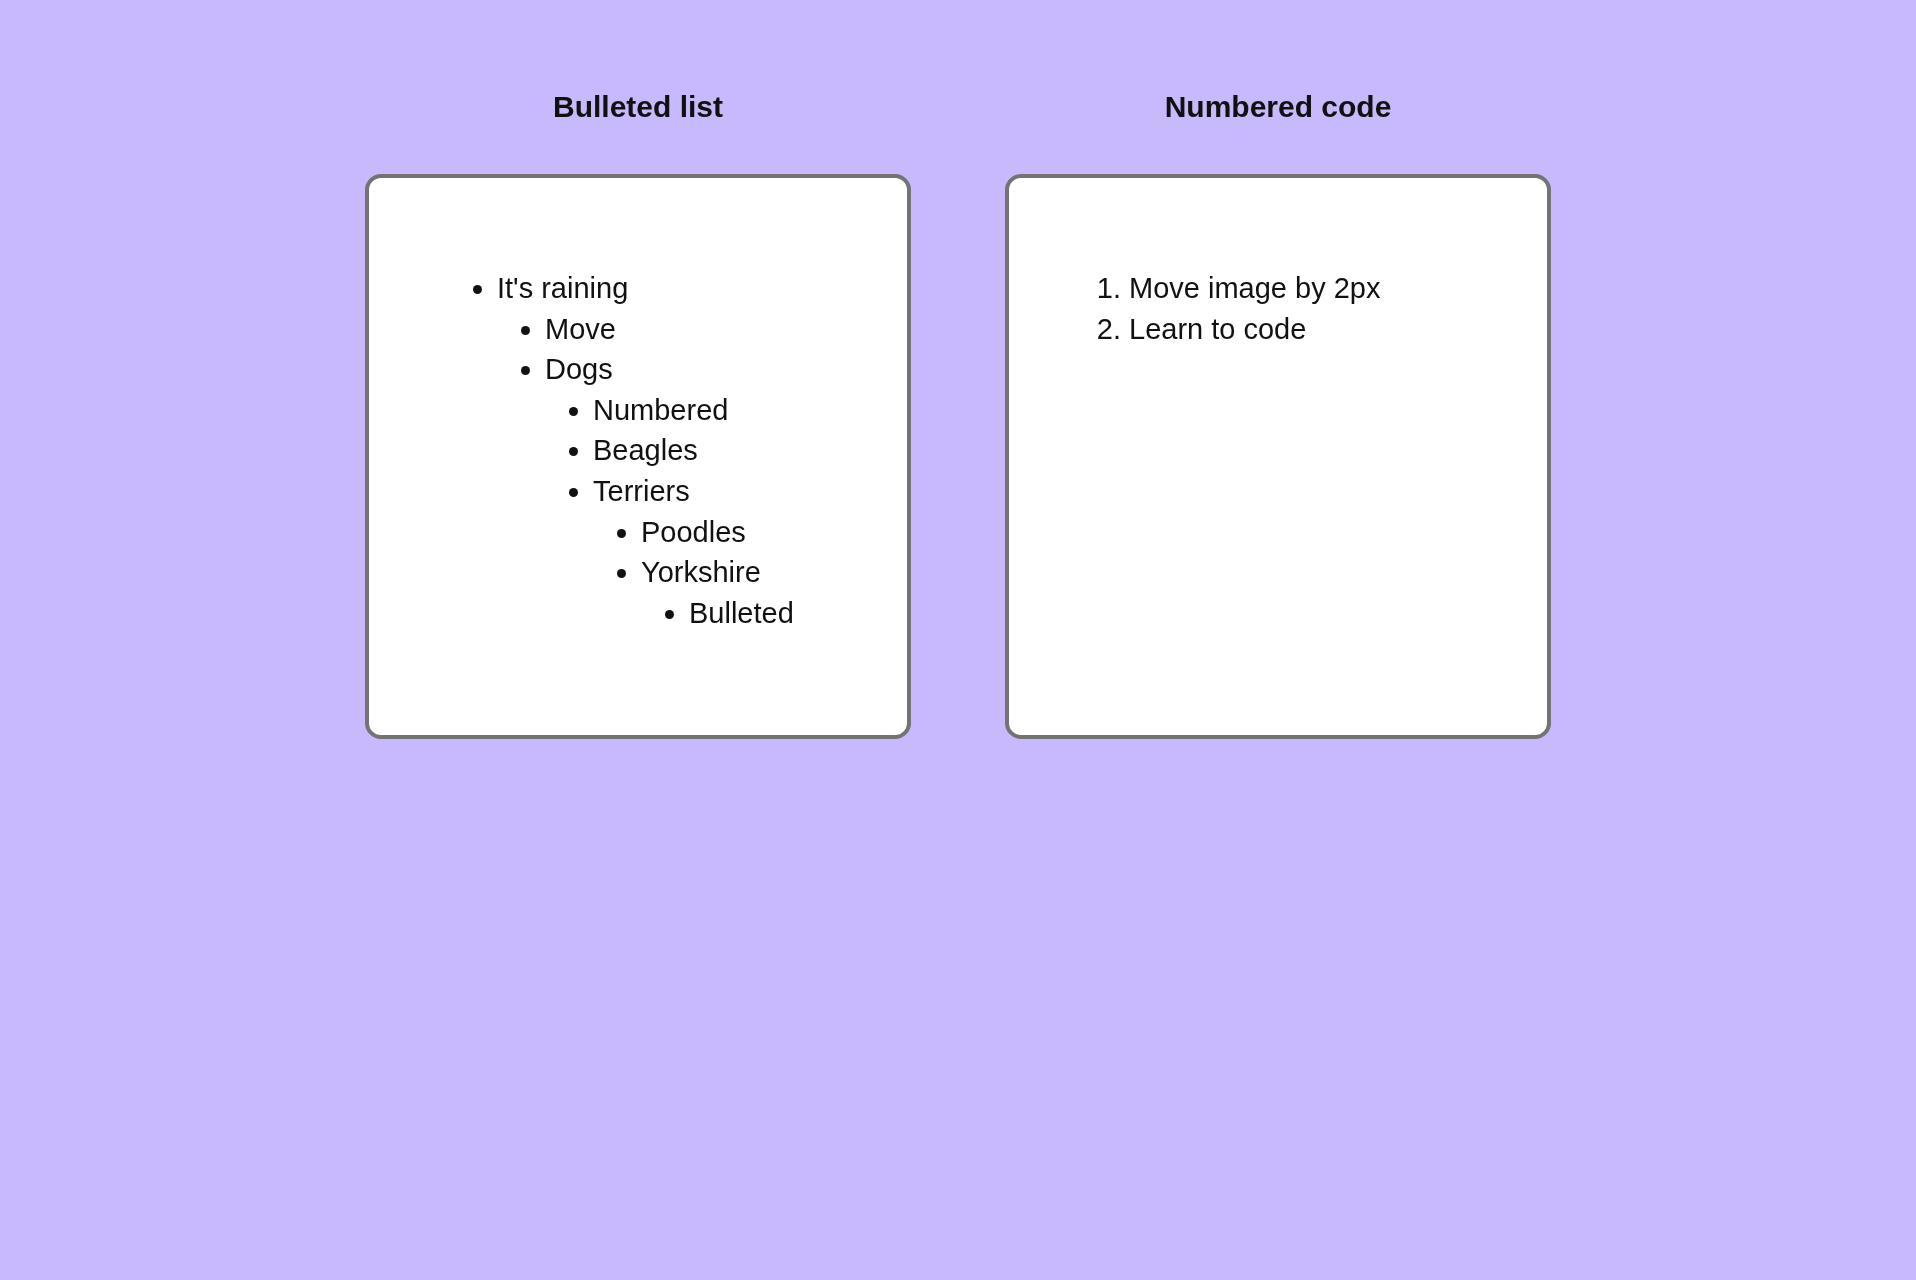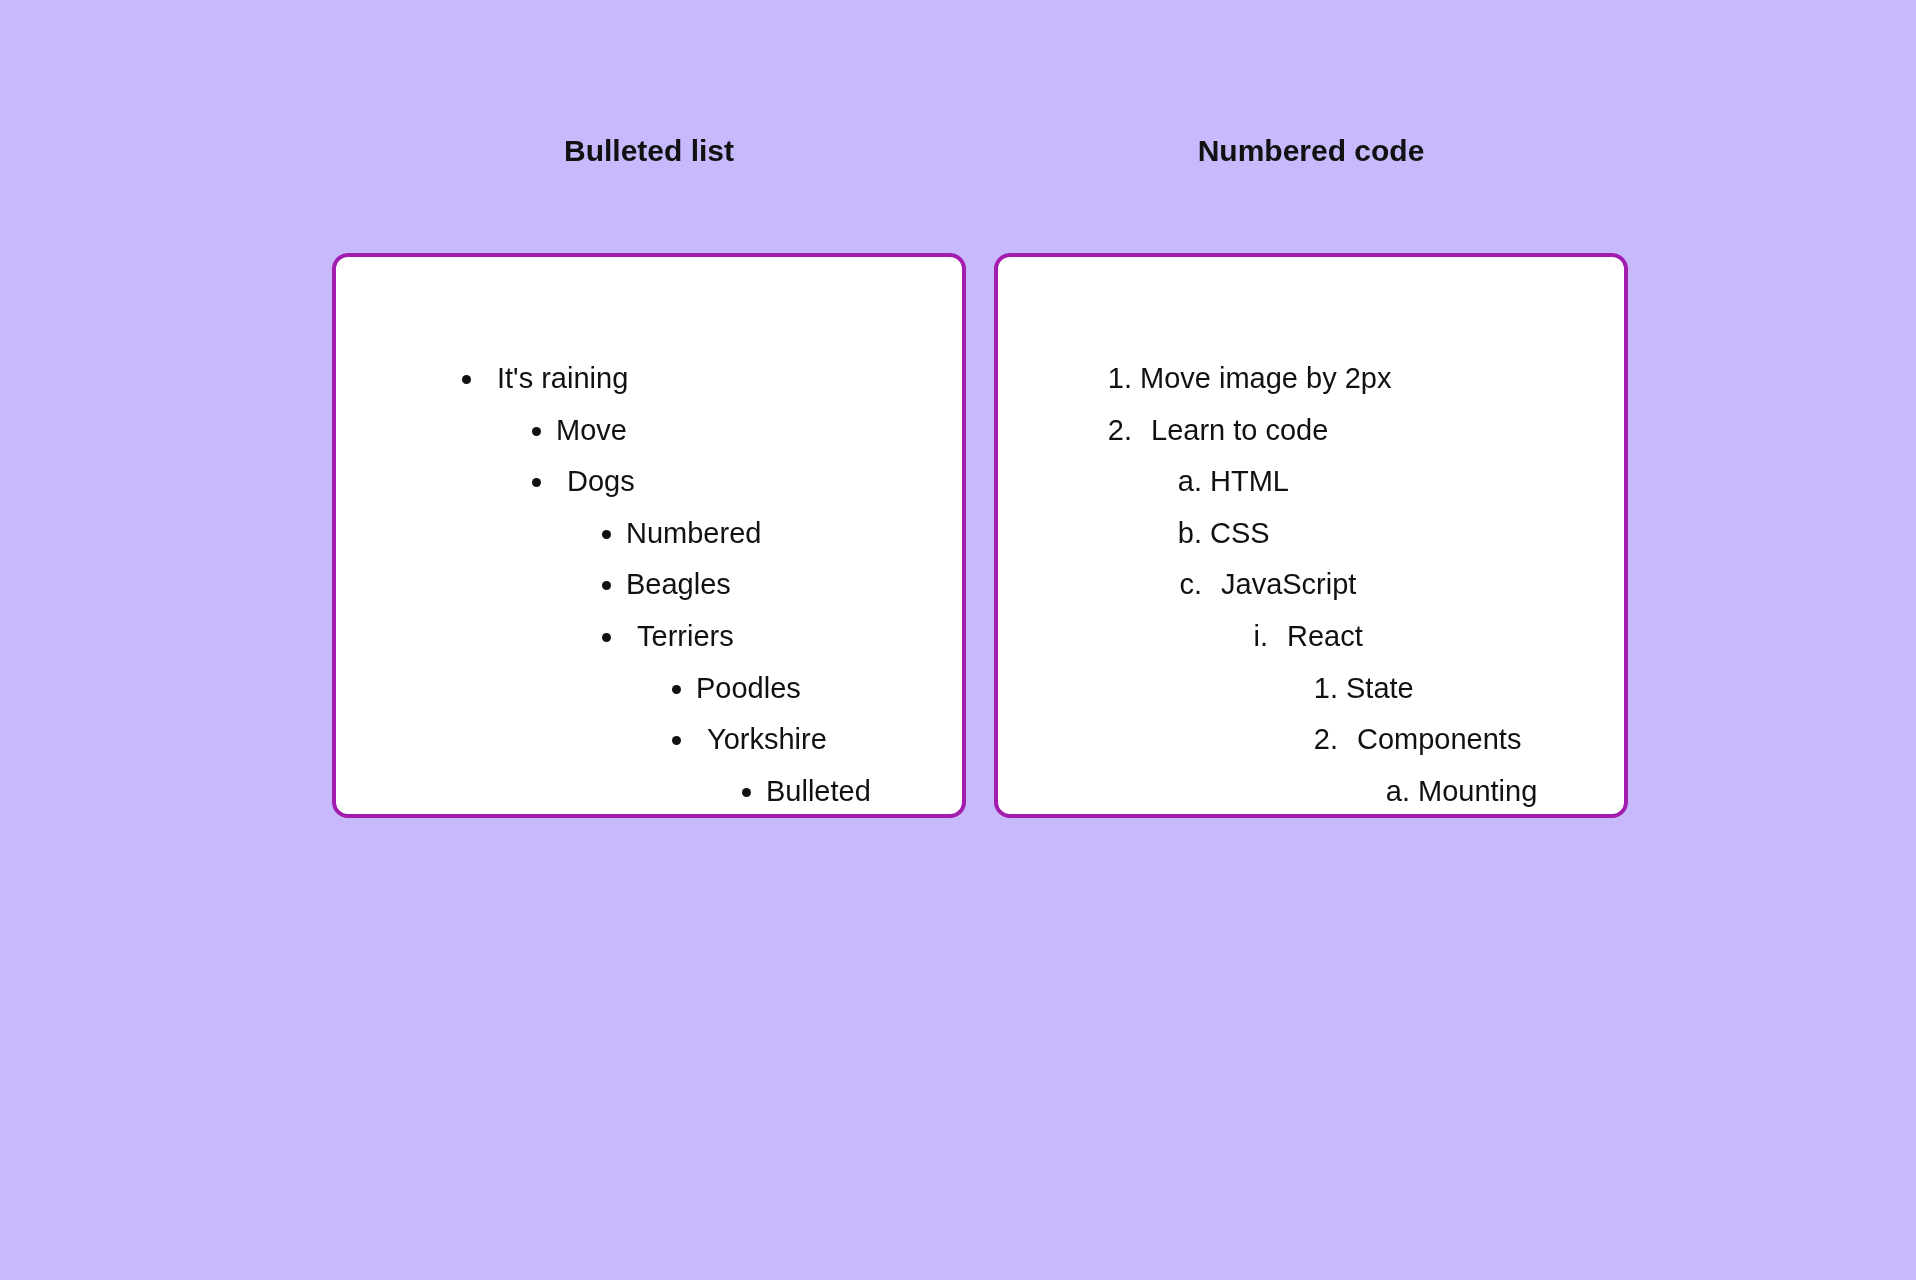--- a/index.html
+++ b/index.html
@@ -1,19 +1,18 @@
 <!DOCTYPE html>
 <html><head>
   <meta charset="utf-8">
   <style>
     * {
-      margin: 11px;
+      margin: 0;
       padding: 0;
       box-sizing: border-box;
-      gap: 24px;
     }
     body {
       background-color: #C7B9FB;
       font-family: -apple-system, BlinkMacSystemFont, "Segoe UI", Helvetica, Arial, sans-serif;
       width: 1916px;
       height: 1280px;
       padding: 90px 70px;
       display: flex;
       justify-content: center;
       gap: 70px;
@@ -25,23 +24,23 @@
       width: 570px;
     }
     .heading {
       font-size: 30px;
       font-weight: 700;
       color: #111;
       margin-bottom: 50px;
     }
     .card {
       background: #fff;
-      border: 4px solid #a21caf;
+      border: 4px solid #737373;
       border-radius: 16px;
-      width: 634px;
+      width: 546px;
       height: 565px;
       padding: 90px 70px 40px 80px;
     }
     ul, ol {
       list-style-position: outside;
       padding-left: 50px;
     }
     li {
       font-size: 29px;
       line-height: 1.4;
@@ -100,37 +99,16 @@
   </div>
 </div>
 
 <div class="column">
   <div class="heading">Numbered code</div>
   <div class="card card-right">
     <ol class="level-1">
       <li>Move image by 2px</li>
       <li>
         <span>Learn to code</span>
-        <ol class="level-2">
-          <li>HTML</li>
-          <li>CSS</li>
-          <li>
-            <span>JavaScript</span>
-            <ol class="level-3">
-              <li>
-                <span>React</span>
-                <ol class="level-4">
-                  <li>State</li>
-                  <li>
-                    <span>Components</span>
-                    <ol class="level-5">
-                      <li>Mounting</li>
-                    </ol>
-                  </li>
-                </ol>
-              </li>
-            </ol>
-          </li>
-        </ol>
       </li>
     </ol>
   </div>
 </div>
 
 </body></html>

